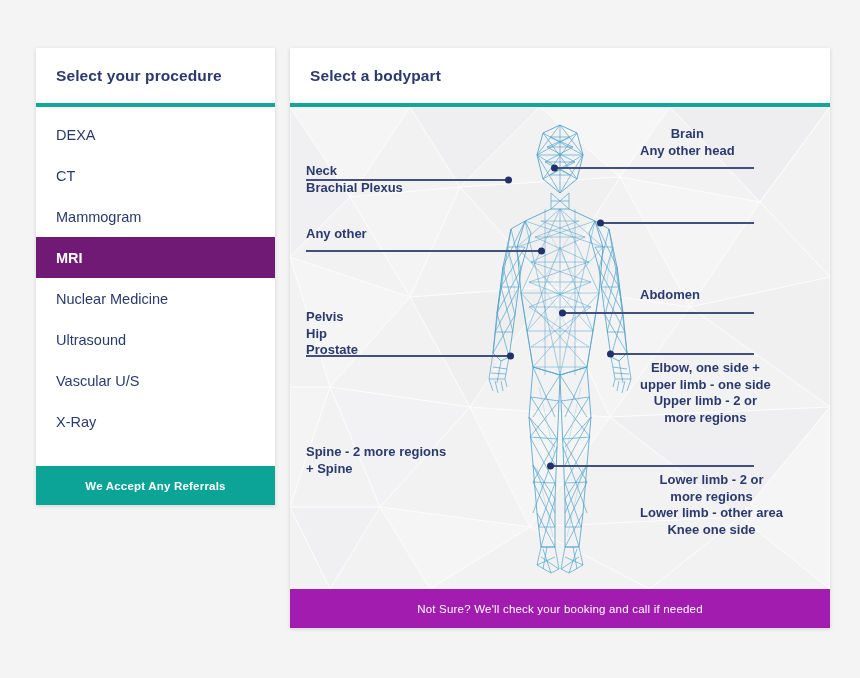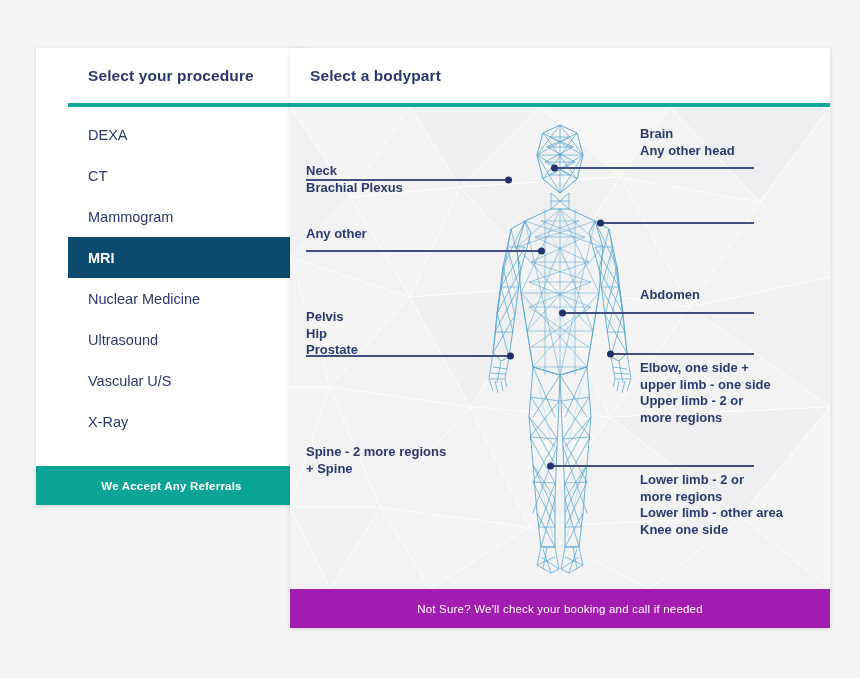--- a/index.html
+++ b/index.html
@@ -13,21 +13,21 @@
 
   
   .card{
     position:absolute;
     background:#ffffff;
     box-shadow:0 1px 4px rgba(0,0,0,.14);
     overflow:hidden;
   }
 
   
-  .procedure-card{left:36px;top:48px;width:239px;height:457px;padding-left:32px;}
+  .procedure-card{left:36px;top:48px;width:239px;height:457px;}
   .card-head{
     height:55px;
     display:flex;align-items:center;
     padding:0 20px;
     box-sizing:border-box;
   }
   .card-head .title{
     color:#2a3a6e;
     font-size:15.5px;
     font-weight:bold;
@@ -38,21 +38,21 @@
   .proc-item{
     height:41px;
     display:flex;align-items:center;
     padding:0 20px;
     box-sizing:border-box;
     color:#2a3a6e;
     font-size:14.5px;
     cursor:pointer;
   }
   .proc-item.selected{
-    background:#0c4a6e;
+    background:#701a75;
     color:#ffffff;
     font-weight:bold;
   }
   .proc-cta{
     position:absolute;left:0;bottom:0;
     width:100%;height:39px;
     background:#0ba496;
     color:#fff;
     font-size:11.5px;font-weight:bold;
     display:flex;align-items:center;justify-content:center;
@@ -83,21 +83,21 @@
 
   
   .callout{position:absolute;}
   .callout .lines{
     color:#2a3a6e;
     font-size:13px;
     font-weight:bold;
     line-height:16.5px;
     white-space:nowrap;
   }
-  .callout.right .lines{text-align:left;}
+  .callout.right .lines{text-align:center;}
 
   .leader{position:absolute;height:1.5px;background:#434f7e;}
   .leader .dot{
     position:absolute;top:50%;
     width:7px;height:7px;border-radius:50%;
     background:#24306a;
     transform:translateY(-50%);
   }
   .leader.dot-right .dot{right:-3px;}
   .leader.dot-left  .dot{left:-3px;}

